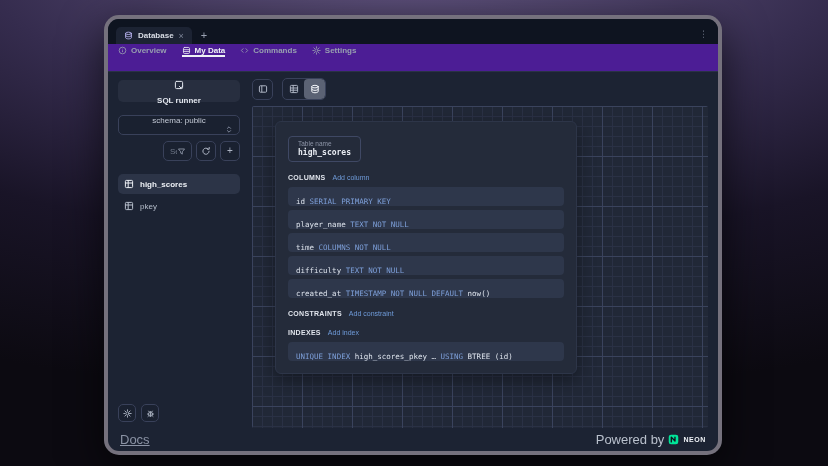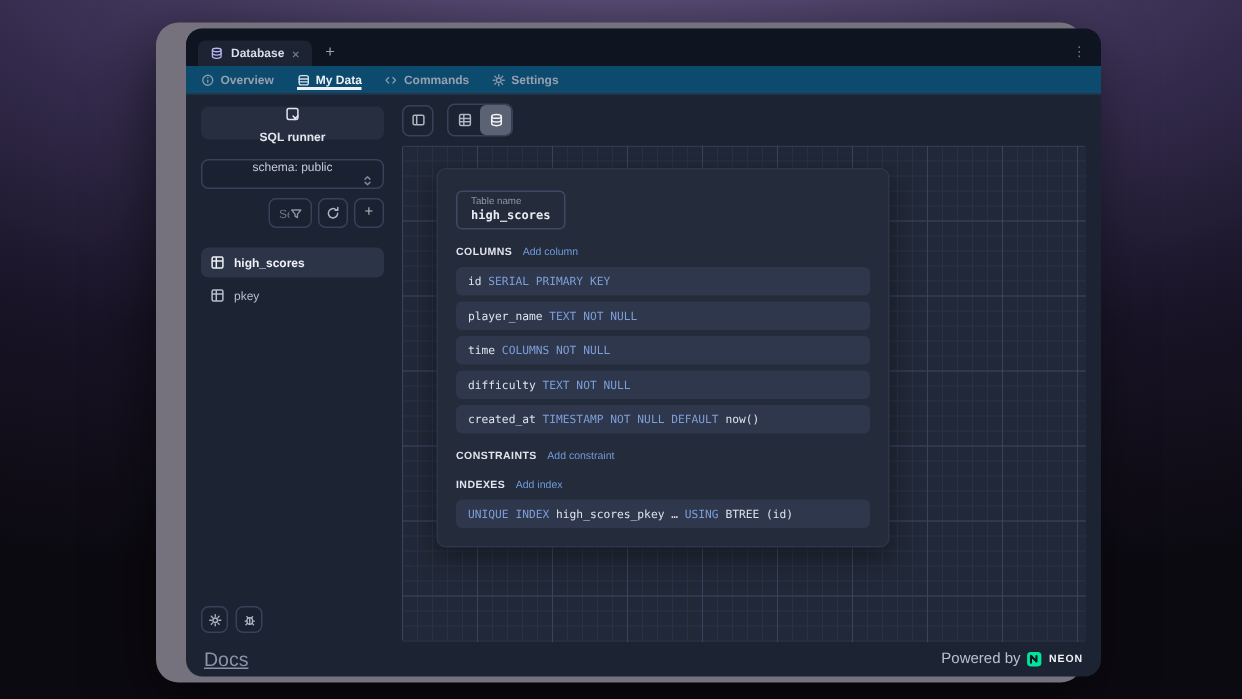--- a/index.html
+++ b/index.html
@@ -14,42 +14,42 @@
       radial-gradient(130% 100% at 50% -15%, #6e5f92 0%, #544870 18%, #352c4e 42%, #191427 68%, #0c0a11 100%);
   }
   
   .frame {
     position:absolute; left:104px; top:15px; width:618px; height:440px;
     background:#75717d; border-radius:15px; padding:4px;
     box-shadow:0 14px 44px rgba(0,0,0,.65);
   }
   .window {
     width:100%; height:100%; background:#1c2333; border-radius:11px;
-    overflow:hidden; display:flex; flex-direction:column;margin-left:16px;
+    overflow:hidden; display:flex; flex-direction:column;
   }
   
   .tabstrip {
     height:25px; background:#0e1420; display:flex; align-items:flex-end;
     padding:0 8px; flex:0 0 auto;
   }
   .tab {
     height:17px; background:#1c2333; border-radius:5px 5px 0 0;
     display:flex; align-items:center; gap:5px; padding:0 8px;
     font-size:8px; font-weight:600; color:#d9dde6;
   }
   .tab .close { color:#7d8598; font-size:9px; font-weight:400; cursor:pointer; }
   .newtab {
     margin:0 0 3px 9px; color:#9aa2b2; font-size:11px; line-height:1;
     background:none; border:none; cursor:pointer;
   }
   .kebab { margin:auto 2px 5px auto; color:#6f7788; font-size:9px; letter-spacing:0; }
   
   .navbar {
-    height:19px; display:flex; align-items:center; gap:15px; padding:0 10px;
-    border-bottom:1px solid #2a3245; flex:0 0 auto; background:#0c4a6e;
+    height:28px; display:flex; align-items:flex-start; gap:15px; padding:0 10px;
+    border-bottom:1px solid #2a3245; flex:0 0 auto; background:#4c1d95;
   }
   .nav-item {
     display:flex; align-items:center; gap:4px; font-size:8px; font-weight:600;
     color:#98a0b0; cursor:pointer; border-bottom:2px solid transparent; padding-top:2px;
   }
   .nav-item.active { color:#eef1f6; border-bottom-color:#eef1f6; }
   .nav-item svg { opacity:.9; }
   
   .bodyrow { flex:1; display:flex; min-height:0; }
   .sidebar {
@@ -127,34 +127,34 @@
     display:inline-flex; flex-direction:column; gap:1px;
     border:1px solid #3f4864; border-radius:4px; padding:3px 9px 4px; min-width:62px;
   }
   .name-box .lbl { font-size:6.5px; color:#8d95a7; }
   .name-box .val { font-size:8px; color:#e8ecf2; font-family:"DejaVu Sans Mono", monospace; font-weight:700; }
   .sect { display:flex; align-items:baseline; gap:7px; margin-top:12px; }
   .sect .h { font-size:7px; font-weight:700; color:#e1e5ed; letter-spacing:.3px; }
   .sect .add { font-size:7px; color:#6f9bd9; cursor:pointer; text-decoration:none; }
   .rowlist { margin-top:6px; display:flex; flex-direction:column; gap:4px; }
   .crow {
-    height:19px; background:#2e374b; border-radius:4px; display:flex; align-items:center;
+    height:19px; background:#2e374b; border-radius:4px; display:flex; align-items:flex-end;
     padding:0 8px; font-family:"DejaVu Sans Mono", monospace; font-size:7.5px;
     white-space:pre; cursor:pointer;
   }
   .crow .kw { color:#7d9fd9; }
   .crow .ident { color:#dde3ec; }
   
   .footer {
     height:23px; flex:0 0 auto; display:flex; align-items:center;
     justify-content:space-between; padding:0 12px;
   }
   .docs-link { font-size:13px; color:#8b93a5; text-decoration:underline; cursor:pointer; }
   .powered { display:flex; align-items:center; gap:4px; cursor:pointer; text-decoration:none; }
-  .powered .pb { font-size:10px; color:#b9c0cc; }
+  .powered .pb { font-size:13px; color:#b9c0cc; }
   .powered .brand { font-size:7px; font-weight:700; color:#eef1f6; letter-spacing:.6px; }
   svg { display:block; }
 </style>
 </head>
 <body>
 
 <div class="stage">
   <div class="frame">
     <div class="window">
 

